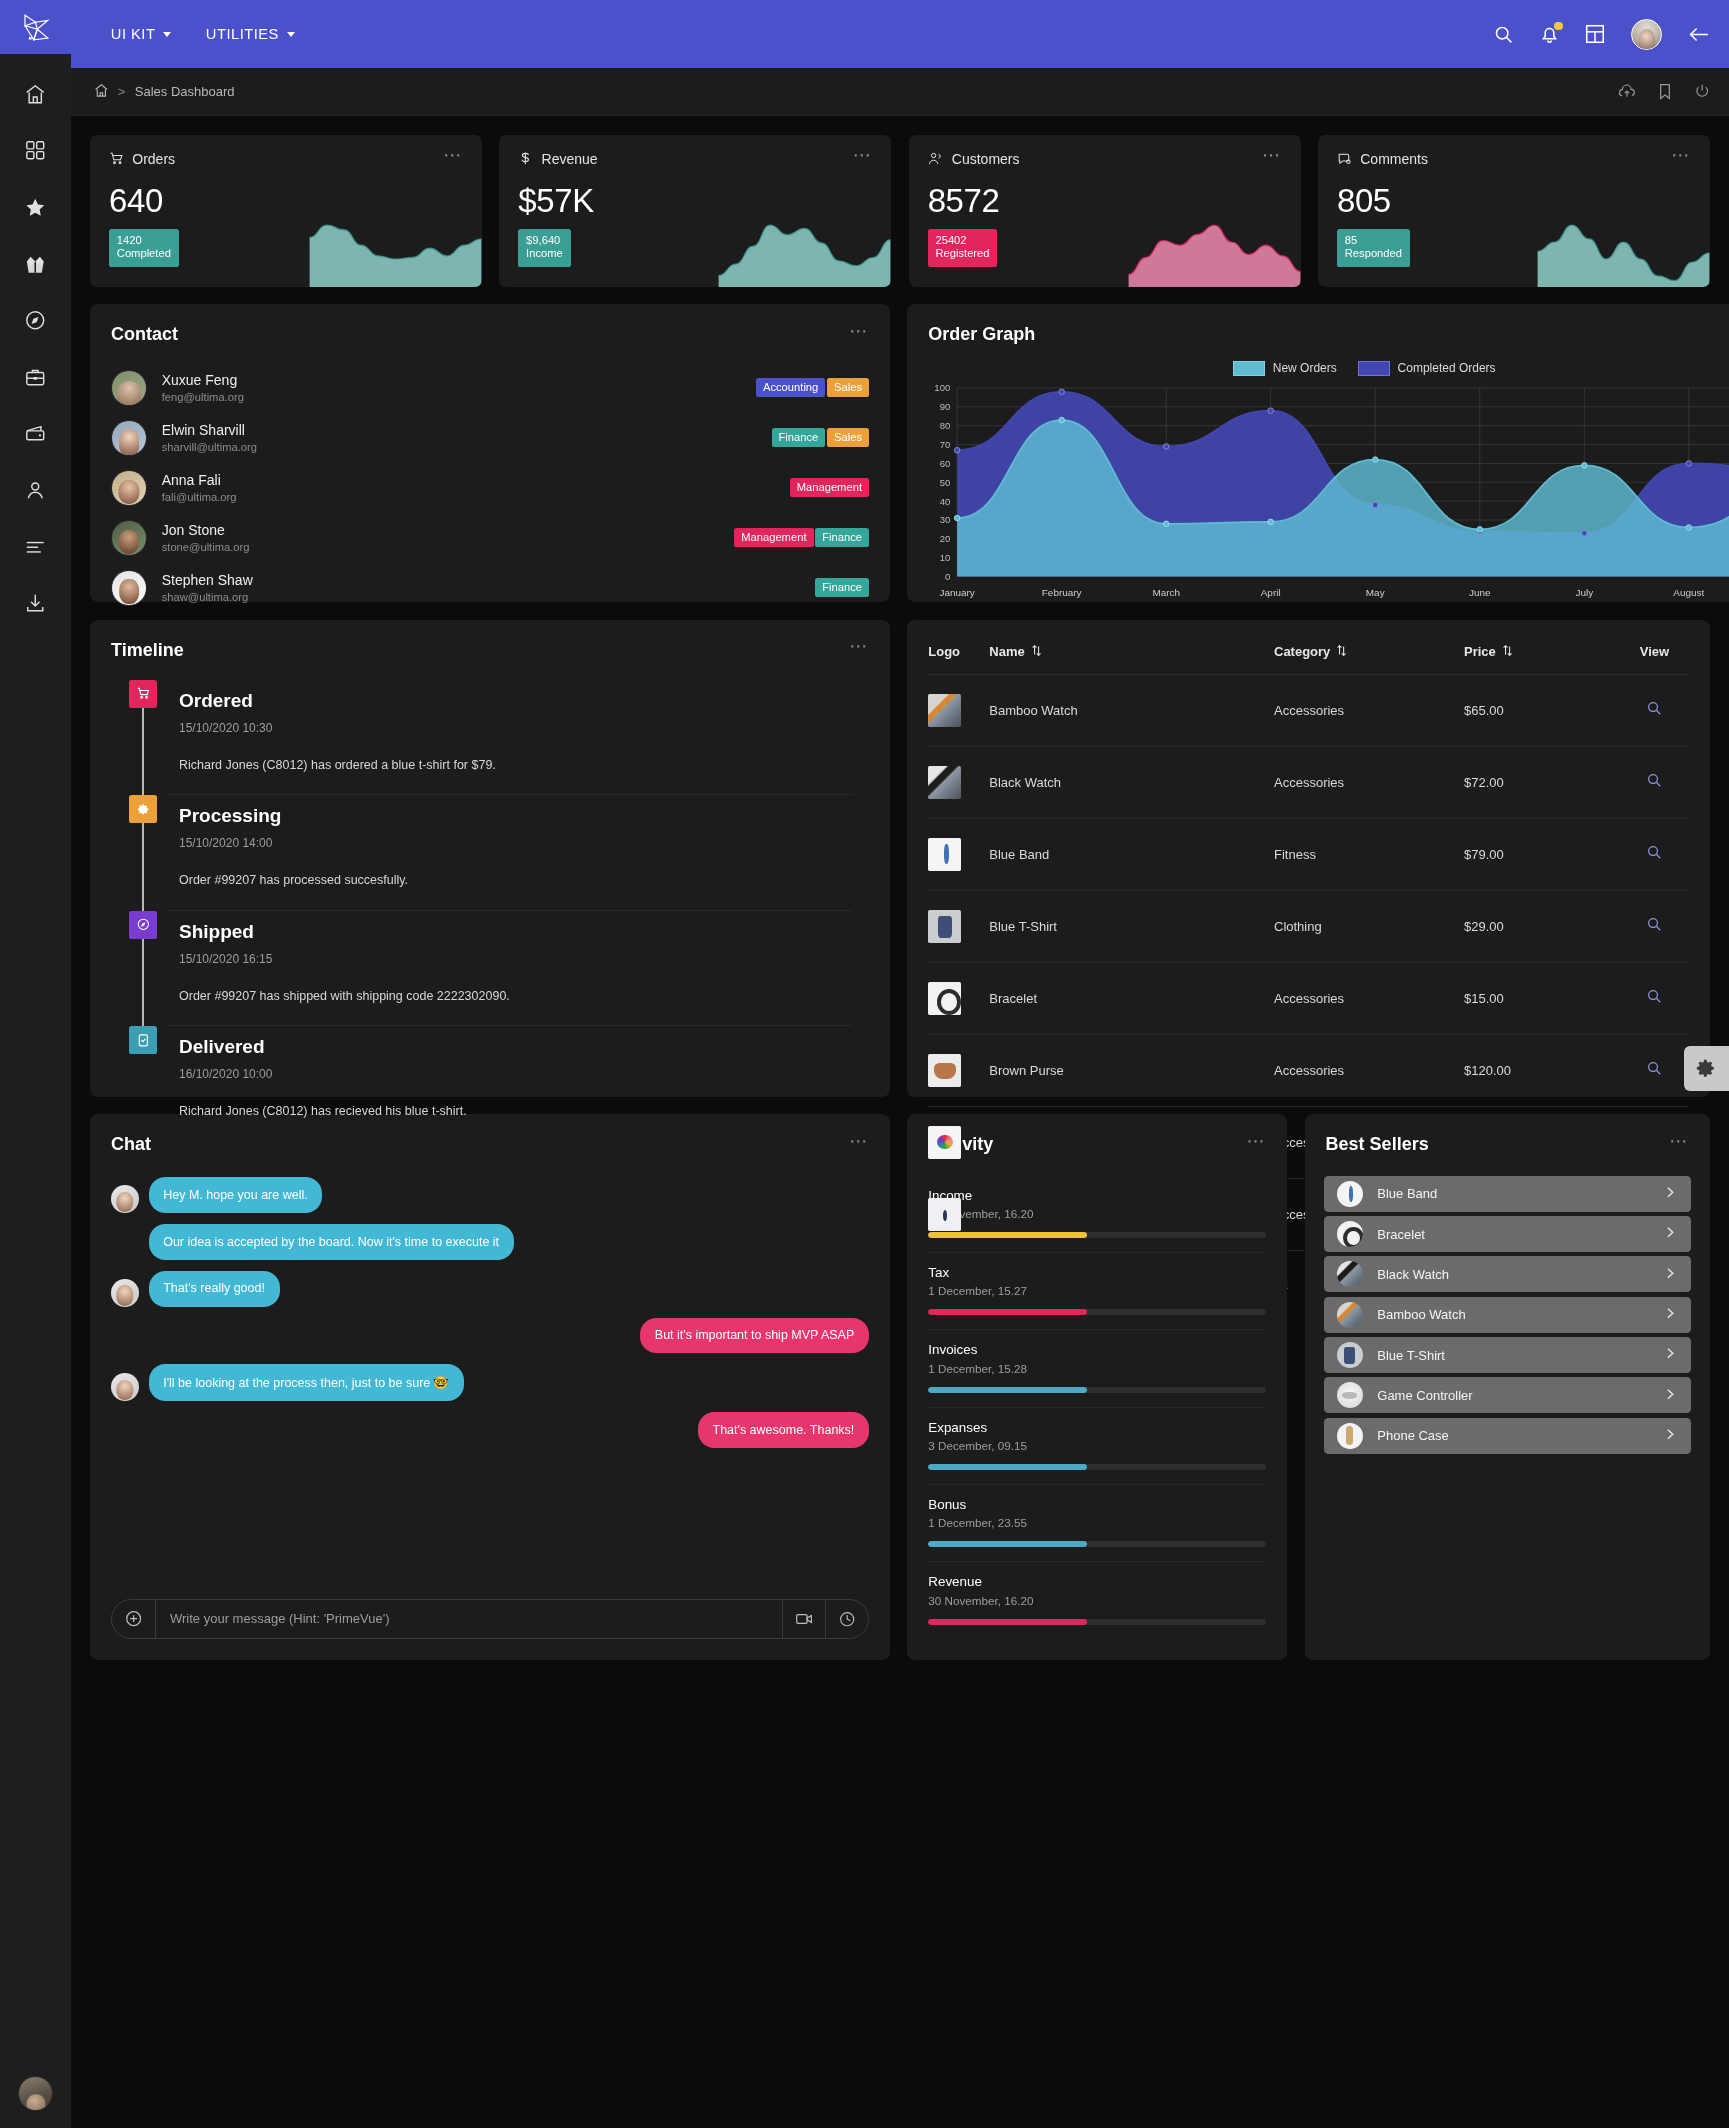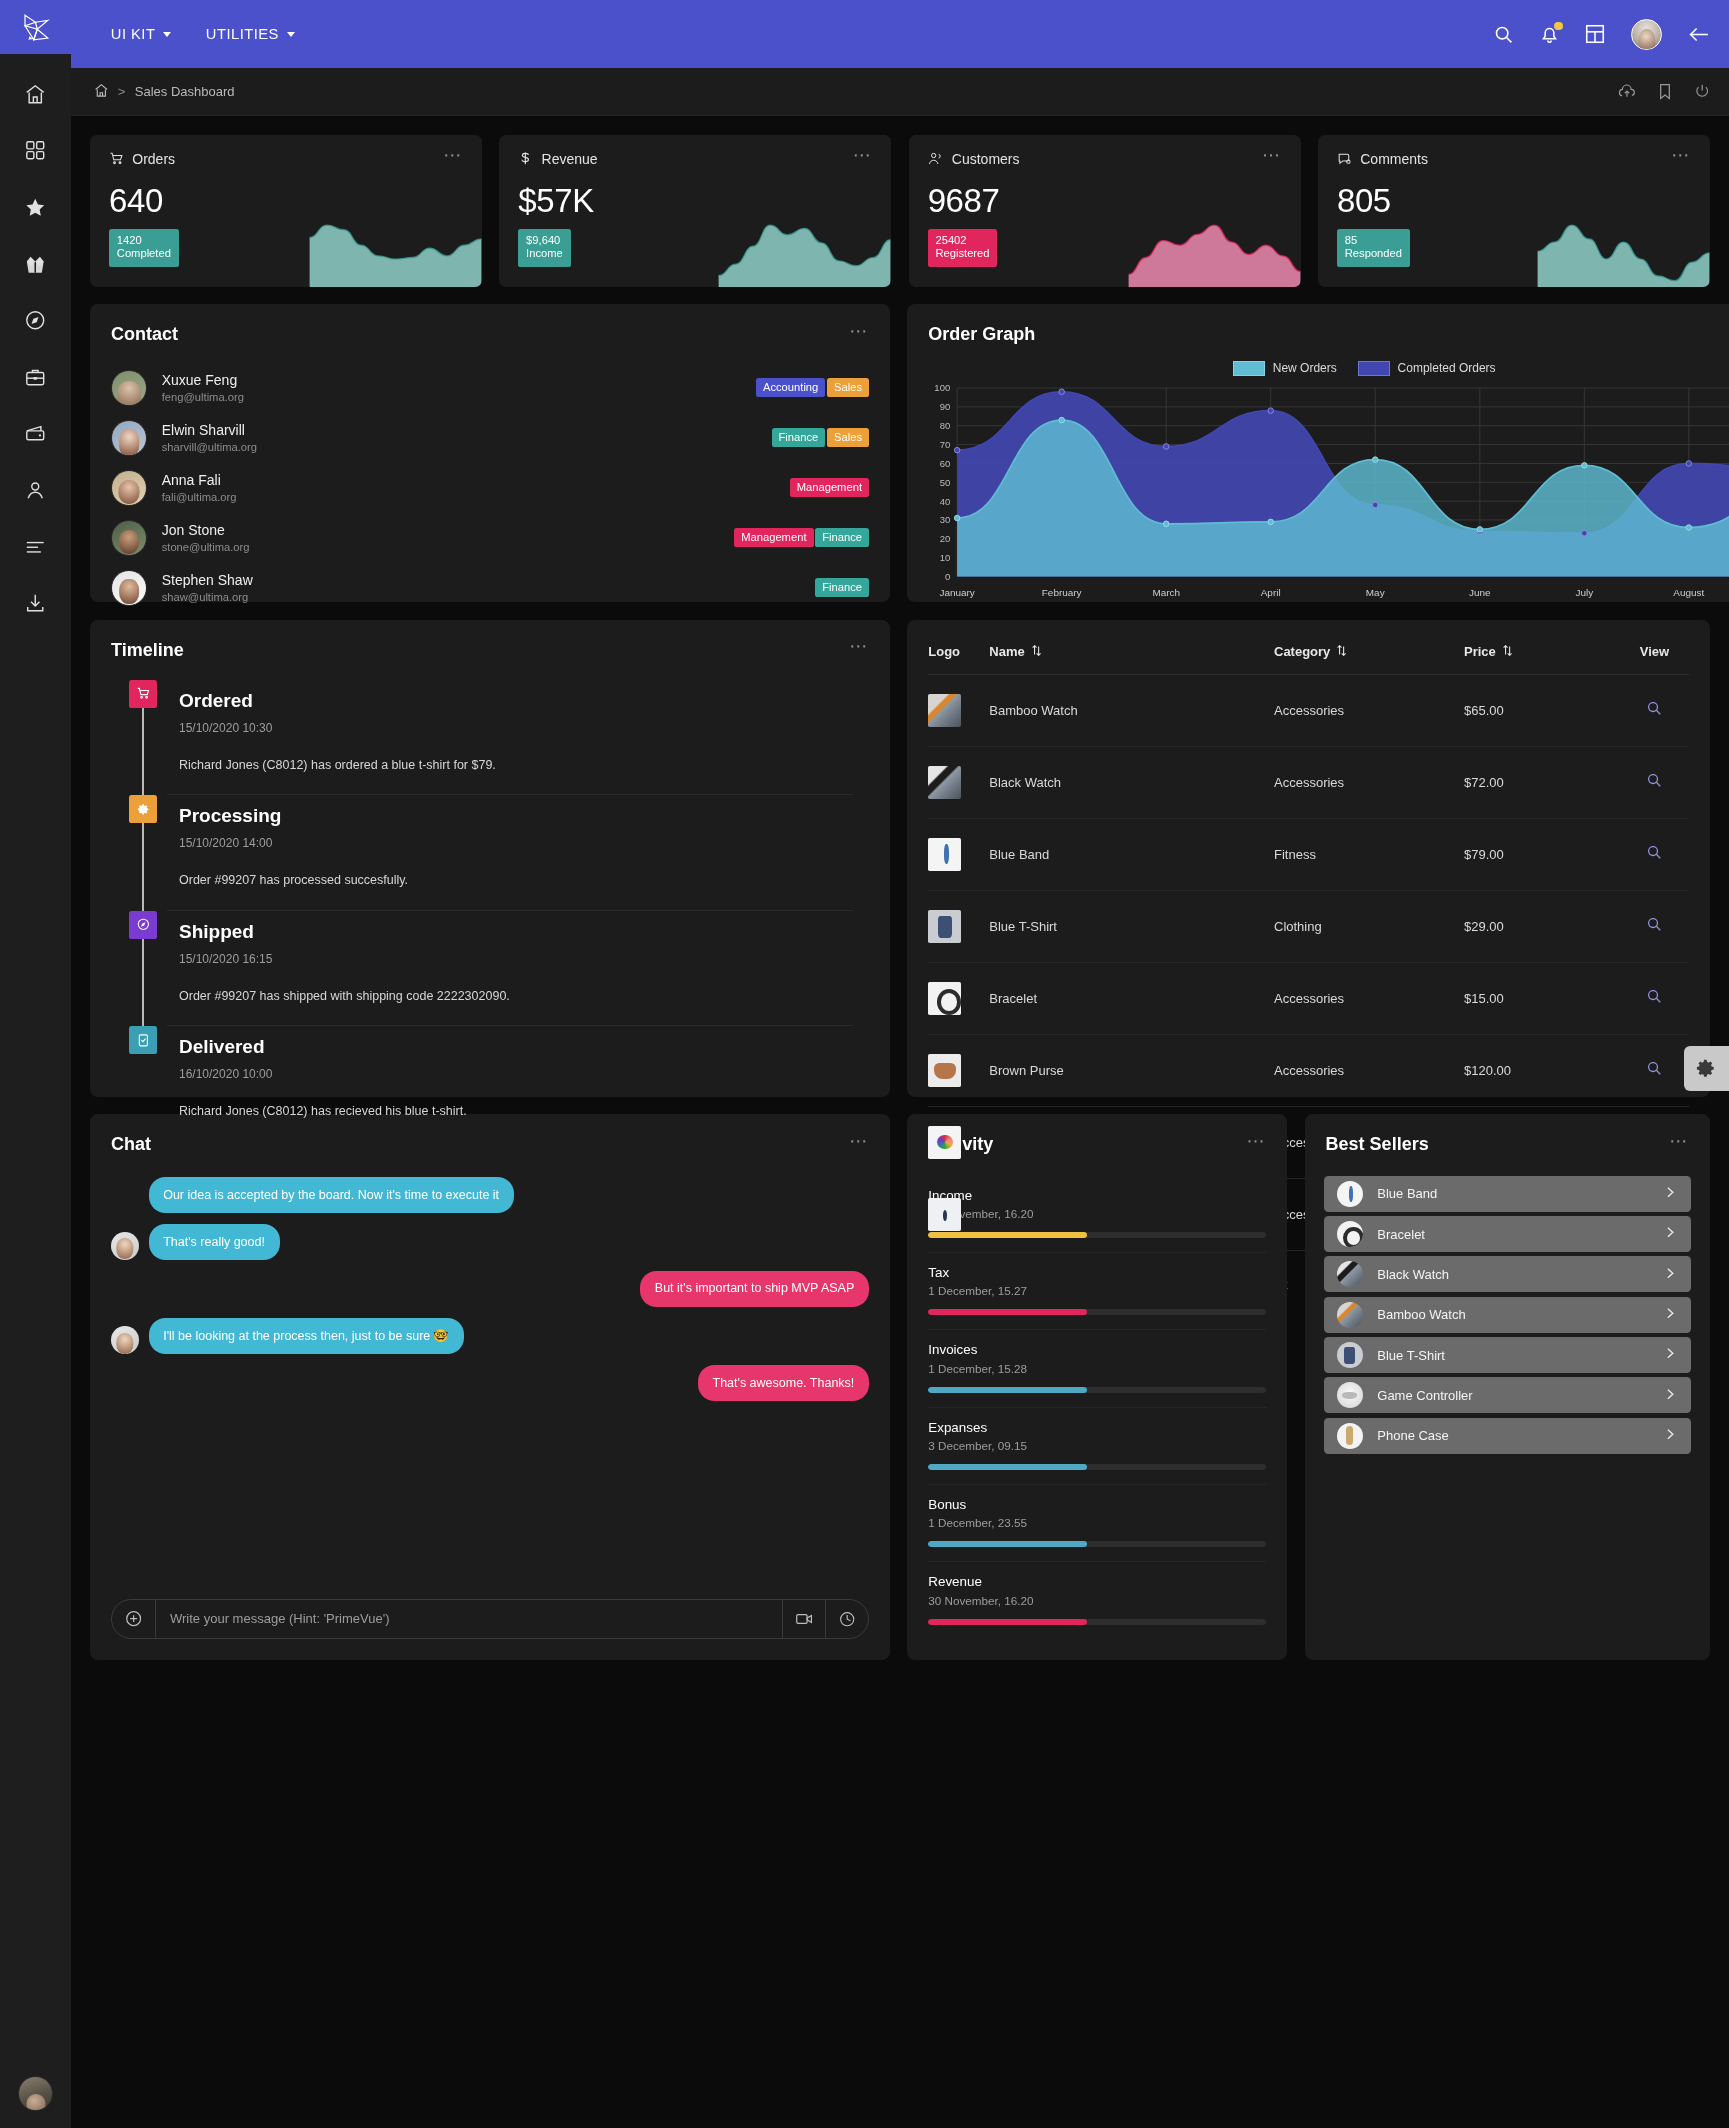--- a/index.html
+++ b/index.html
@@ -481,21 +481,21 @@
                   <svg width="15.6" height="14.7" viewBox="0 0 22 20" fill="none" stroke="currentColor" stroke-width="1.4">
                     <circle cx="8" cy="6" r="3"></circle>
                     <path d="M2 18c.9-3.6 3-5.3 6-5.3s5.1 1.7 6 5.3"></path>
                     <path d="M15 4.2a2.9 2.9 0 0 1 0 5.6"></path>
                   </svg>
                 </span>
         <span>Customers</span>
       </span>
       <span class="dots">⋯</span>
     </div>
-    <div class="stat-value">9687</div>
+    <div class="stat-value">8572</div>
     <div class="stat-badge" style="background:#e0265c">
       <div>25402</div>
       <div>Registered</div>
     </div>
     <svg class="spark" viewBox="0 0 200 78">
       <path d="M 0 63.43589743589743 C 10 63.43589743589743, 10 43.69230769230769, 20 43.69230769230769 C 30 43.69230769230769, 30 23.94871794871795, 40 23.94871794871795 C 50 23.94871794871795, 50 29.333333333333336, 60 29.333333333333336 C 70 29.333333333333336, 70 16.769230769230766, 80 16.769230769230766 C 90 16.769230769230766, 90 6, 100 6 C 110 6, 110 25.743589743589745, 120 25.743589743589745 C 130 25.743589743589745, 130 40.1025641025641, 140 40.1025641025641 C 150 40.1025641025641, 150 29.333333333333336, 160 29.333333333333336 C 170 29.333333333333336, 170 41.8974358974359, 180 41.8974358974359 C 190 41.8974358974359, 190 59.84615384615385, 200 59.84615384615385 L 200 78 L 0 78 Z" fill="#ef8ab0" fill-opacity="0.85"></path>
       <path d="M 0 63.43589743589743 C 10 63.43589743589743, 10 43.69230769230769, 20 43.69230769230769 C 30 43.69230769230769, 30 23.94871794871795, 40 23.94871794871795 C 50 23.94871794871795, 50 29.333333333333336, 60 29.333333333333336 C 70 29.333333333333336, 70 16.769230769230766, 80 16.769230769230766 C 90 16.769230769230766, 90 6, 100 6 C 110 6, 110 25.743589743589745, 120 25.743589743589745 C 130 25.743589743589745, 130 40.1025641025641, 140 40.1025641025641 C 150 40.1025641025641, 150 29.333333333333336, 160 29.333333333333336 C 170 29.333333333333336, 170 41.8974358974359, 180 41.8974358974359 C 190 41.8974358974359, 190 59.84615384615385, 200 59.84615384615385" fill="none" stroke="#e0265c" stroke-width="1.6" stroke-opacity=".8"></path>
     </svg></div>
           <div class="stat-card">
     <div class="stat-top">
@@ -920,20 +920,24 @@
 
       <div class="row4">
 
         <div class="card chat-card">
           <div class="card-head">
             <span class="card-title">Chat</span>
             <span class="dots">⋯</span>
           </div>
           <div class="chat-body" id="chat-body">
               <div class="msg-row">
+                <div class="m-avatar av-chat"></div>
+                <div class="bubble them">Hey M. hope you are well.</div>
+              </div>
+              <div class="msg-row">
                 <div style="width:28px;flex-shrink:0"></div>
                 <div class="bubble them">Our idea is accepted by the board. Now it's time to execute it</div>
               </div>
               <div class="msg-row">
                 <div class="m-avatar av-chat"></div>
                 <div class="bubble them">That's really good!</div>
               </div>
               <div class="msg-row me">
                 <div class="bubble me">But it's important to ship MVP ASAP</div>
               </div>

